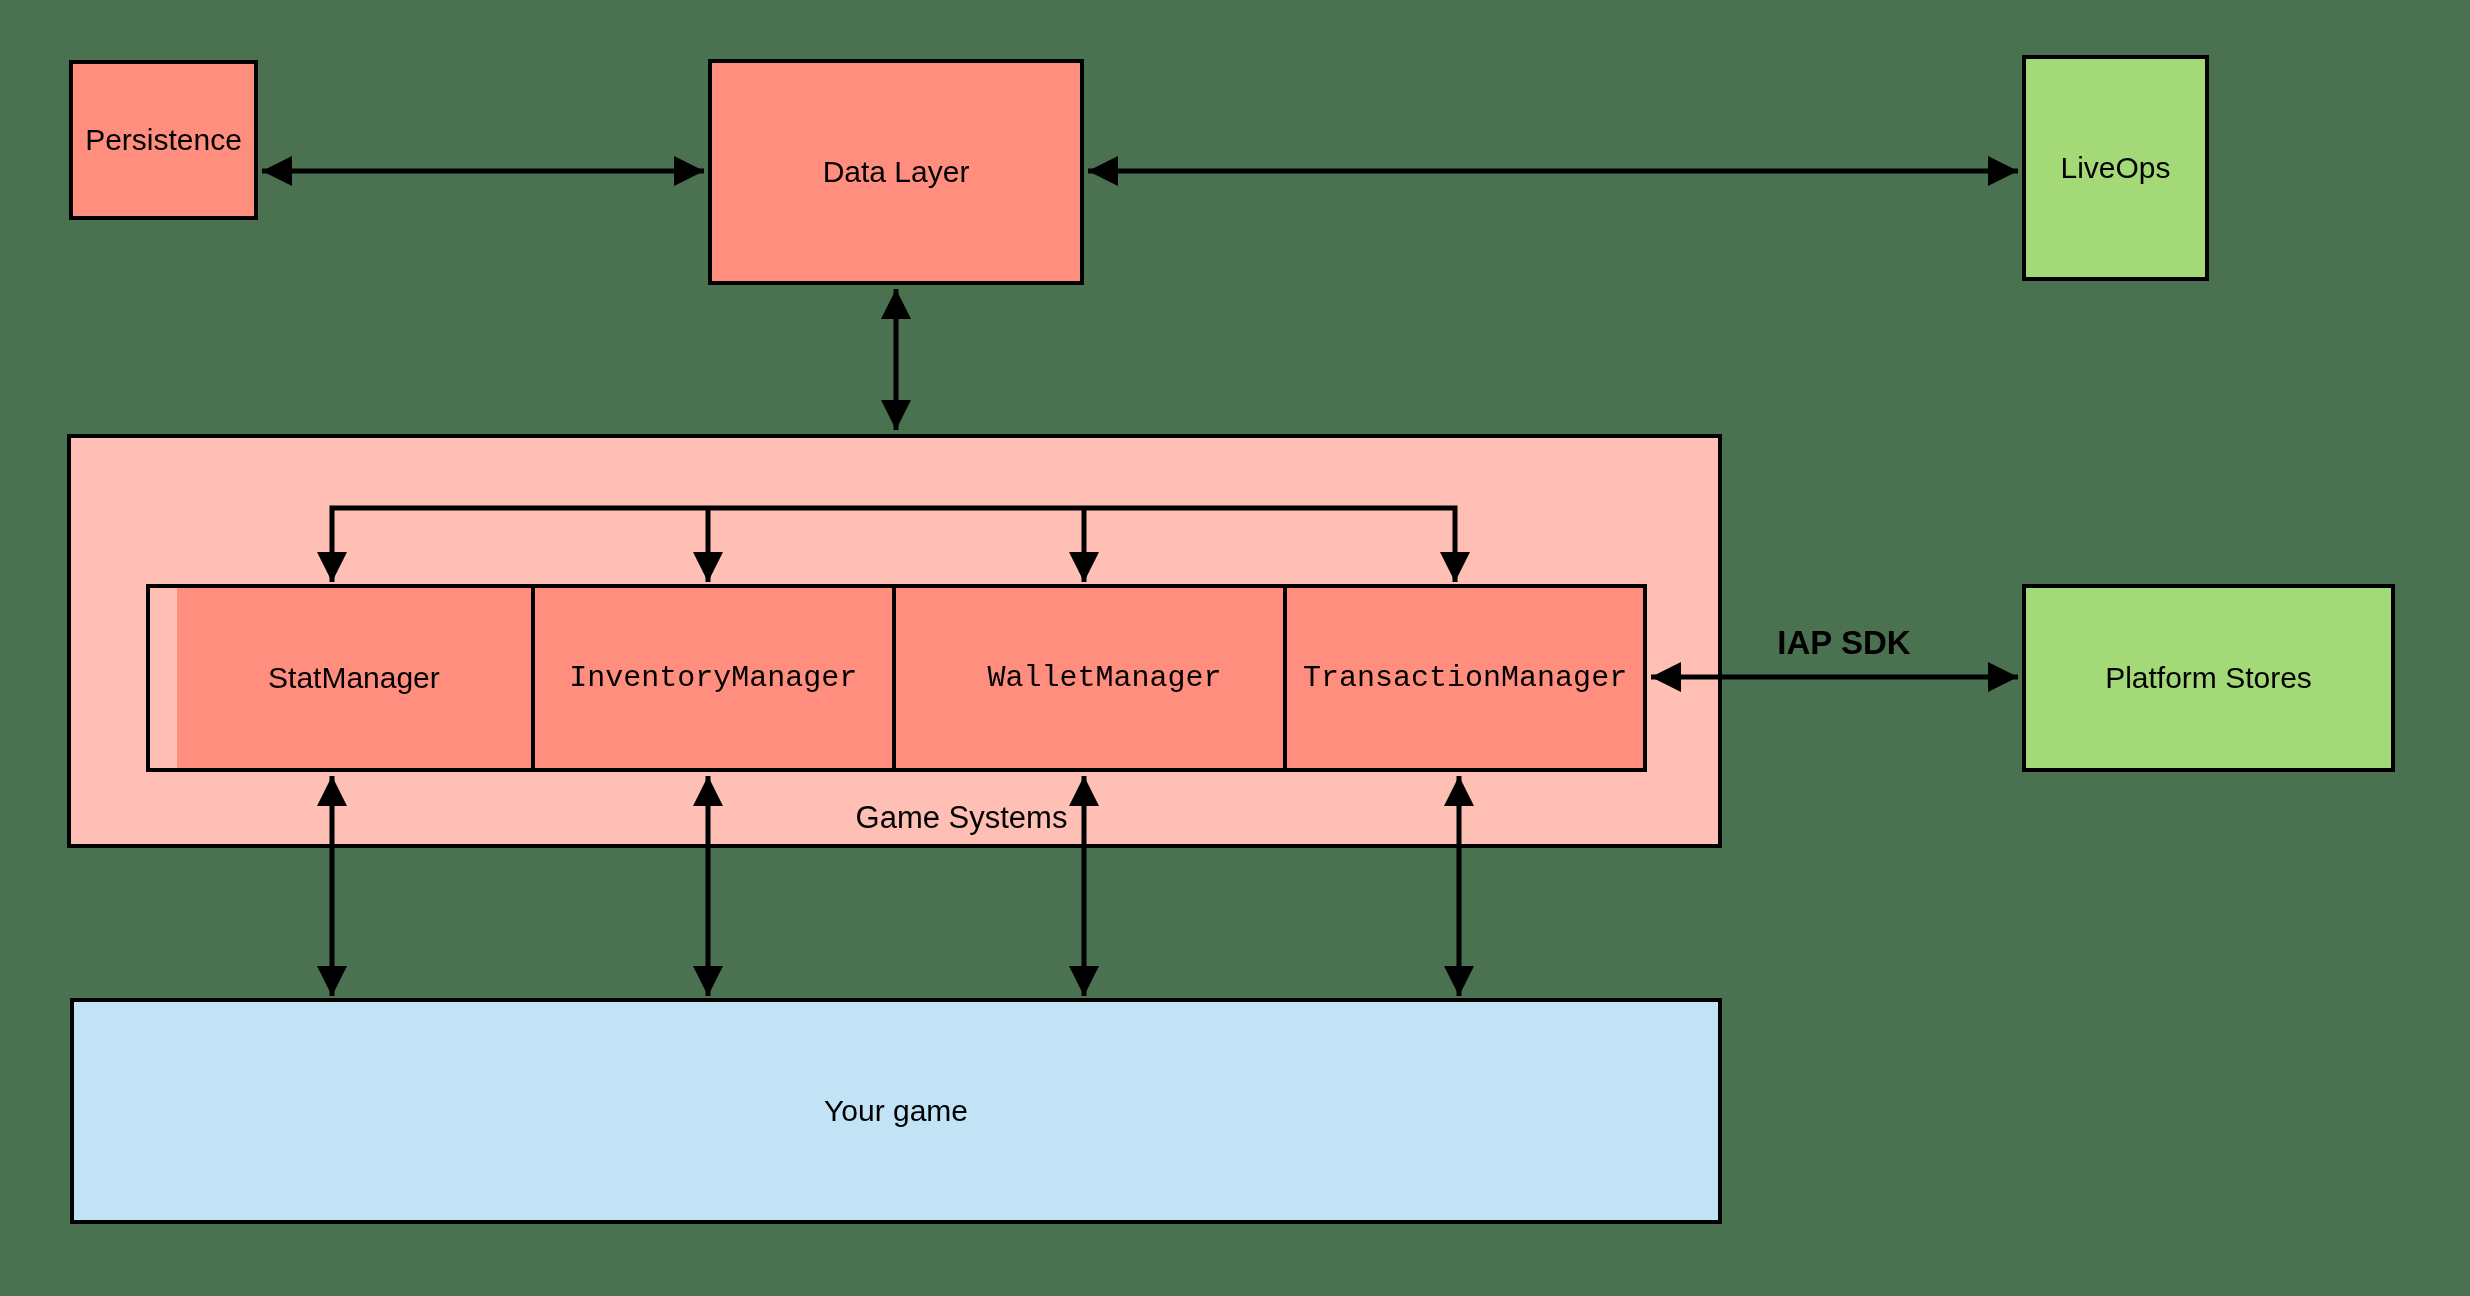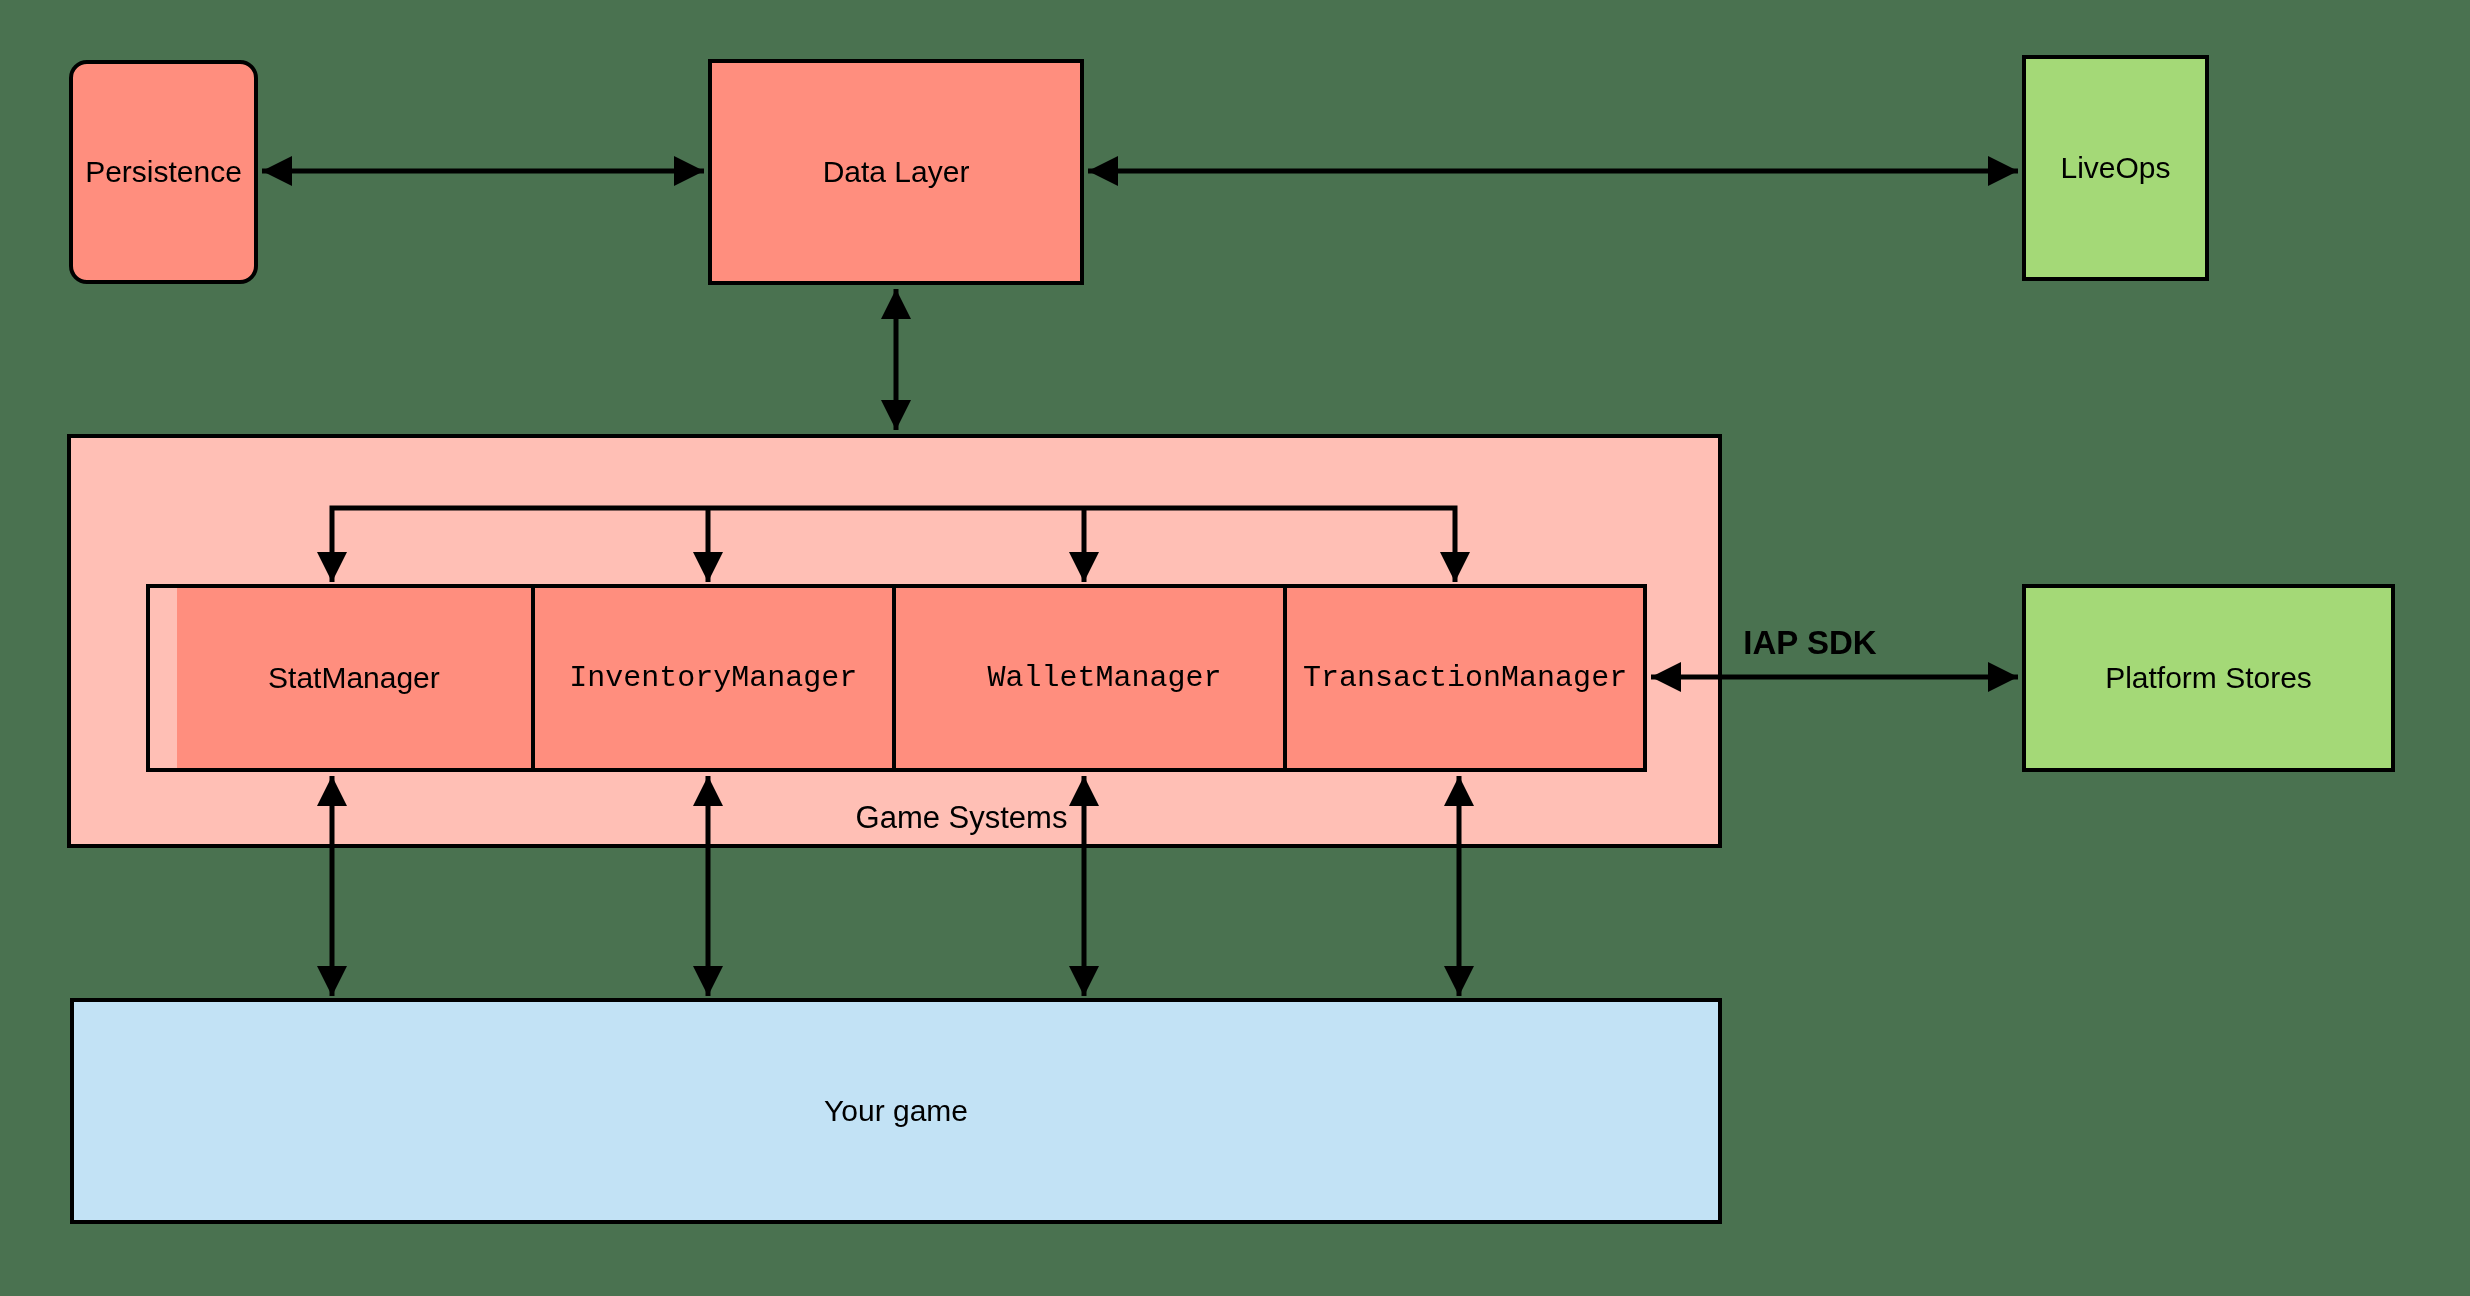--- a/index.html
+++ b/index.html
@@ -36,21 +36,21 @@
     left: 67px; top: 434px; width: 1655px; height: 414px;
     border: 4px solid #000000;
     background: #FFBFB5;
     z-index: 1;
   }
   #arrow-layer {
     position: absolute;
     left: 0; top: 0; width: 2470px; height: 1296px;
     z-index: 2;
   }
-  #persistence   { left: 69px;   top: 60px;  width: 189px;  height: 224px; border-radius: 18px; }
+  #persistence   { left: 69px;   top: 60px;  width: 189px;  height: 160px; }
   #data-layer    { left: 708px;  top: 59px;  width: 376px;  height: 226px; }
   #liveops       { left: 2022px; top: 55px;  width: 187px;  height: 226px; }
   #manager-row {
     position: absolute;
     box-sizing: border-box;
     left: 146px; top: 584px; width: 1501px; height: 188px;
     border: 4px solid #000000;
     display: flex;
     z-index: 3;
   }
@@ -73,21 +73,21 @@
 
   #gs-label {
     position: absolute;
     left: 67px; top: 800px; width: 1789px;
     text-align: center;
     font-size: 31px;
     z-index: 3;
   }
   #iap-label {
     position: absolute;
-    left: 1624px; top: 624px; width: 372px;
+    left: 1658px; top: 624px; width: 372px;
     text-align: center;
     font-size: 33px;
     font-weight: bold;
     z-index: 3;
   }
 </style>
 </head>
 <body>
 
 <div id="gs-container"></div>

